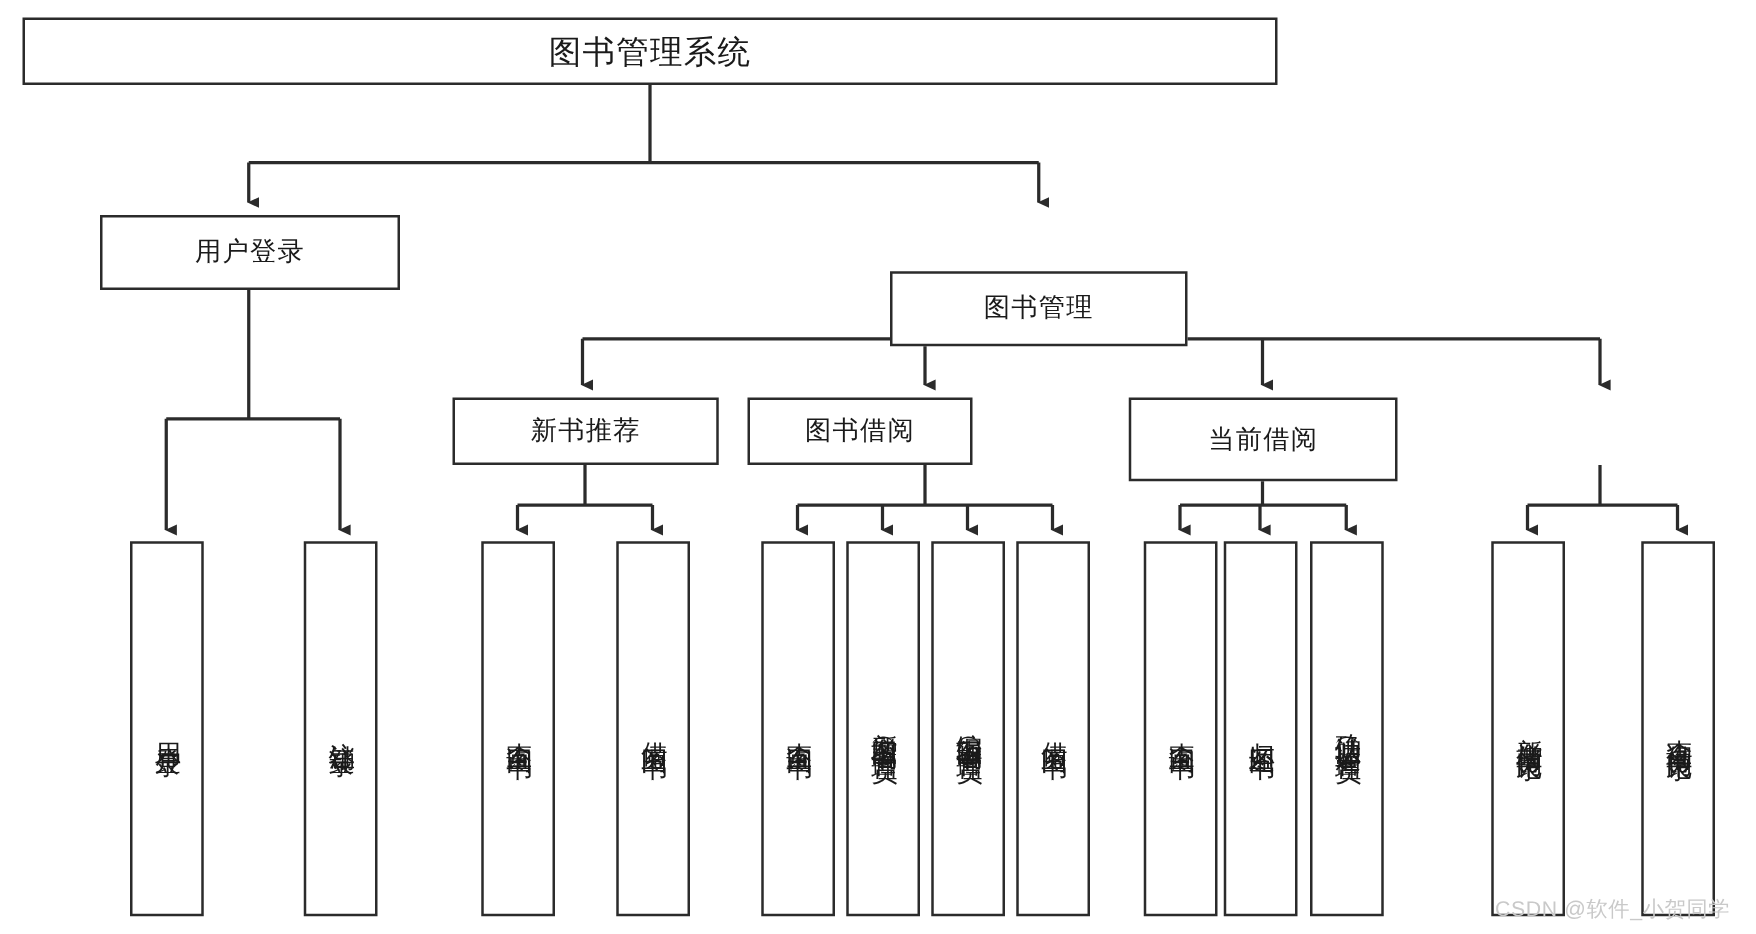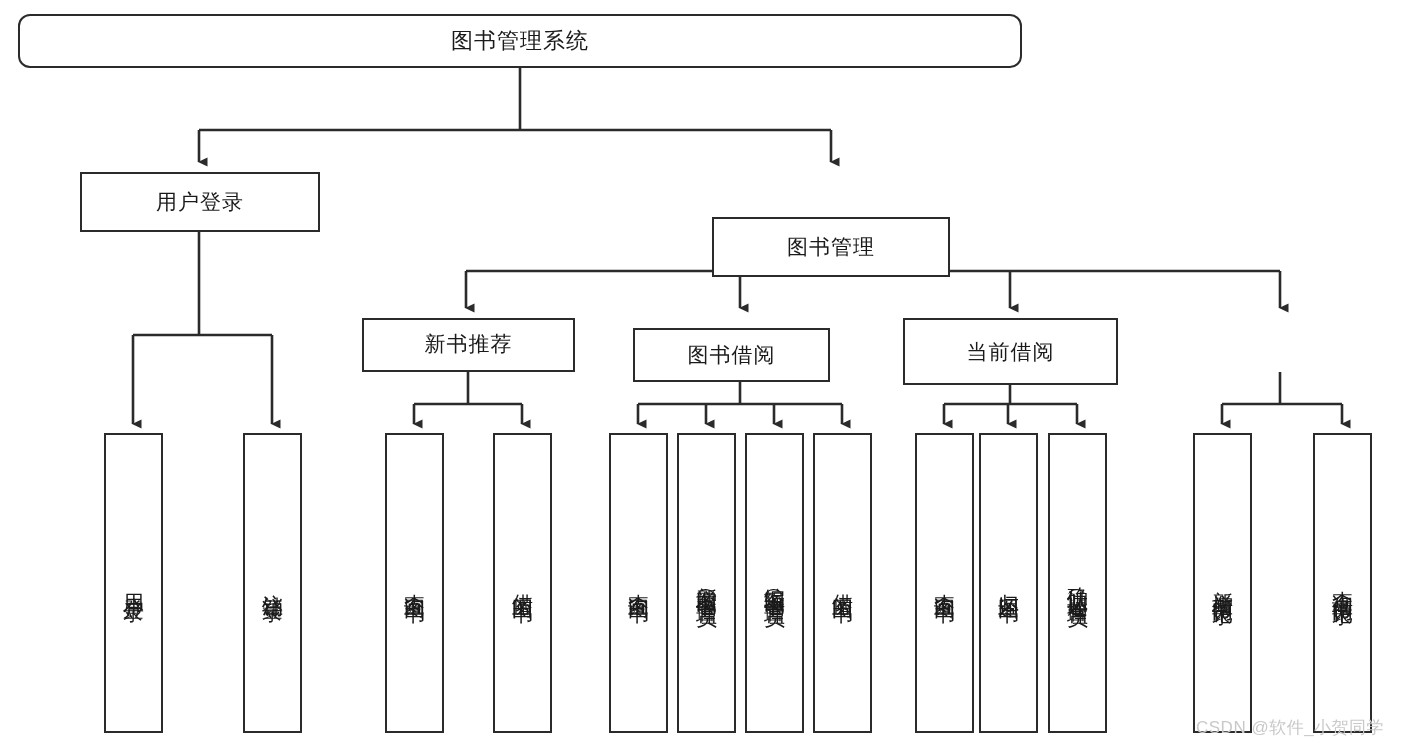--- a/index.html
+++ b/index.html
@@ -20,21 +20,21 @@
     display:flex;
     align-items:center;
     justify-content:center;
     color:#1a1a1a;
   }
   .node.h{
     font-size:21px;
     letter-spacing:1px;
     line-height:1.1;
   }
-  .node.root{font-size:22px;border-radius:12px;}
+  .node.root{font-size:26px;}
   .node.v{
     writing-mode:vertical-rl;
     text-orientation:upright;
     font-size:21px;
     letter-spacing:3px;
     align-items:center;
     justify-content:center;
     padding:6px 0;
     line-height:1.05;
     text-align:center;
@@ -113,24 +113,24 @@
     <span>图书管理系统</span>
   </div>
 
   <div class="node h" style="left:80px;top:172px;width:240px;height:60px;">
     <span>用户登录</span>
   </div>
   <div class="node h" style="left:712px;top:172px;width:238px;height:60px;margin-top:45px;">
     <span>图书管理</span>
   </div>
 
-  <div class="node h" style="left:362px;top:318px;width:213px;height:54px;font-family:Liberation Serif, serif;">
+  <div class="node h" style="left:362px;top:318px;width:213px;height:54px;">
     <span>新书推荐</span>
   </div>
-  <div class="node h" style="left:633px;top:318px;width:197px;height:54px;margin-top:10px;">
+  <div class="node h" style="left:598px;top:318px;width:180px;height:54px;">
     <span>图书借阅</span>
   </div>
   <div class="node h" style="left:903px;top:318px;width:215px;height:67px;">
     <span>当前借阅</span>
   </div>
 
   <div class="node v" style="left:104px;top:433px;width:59px;height:300px;">
     <span class="vlabel">用户登录</span>
   </div>
   <div class="node v" style="left:243px;top:433px;width:59px;height:300px;">

